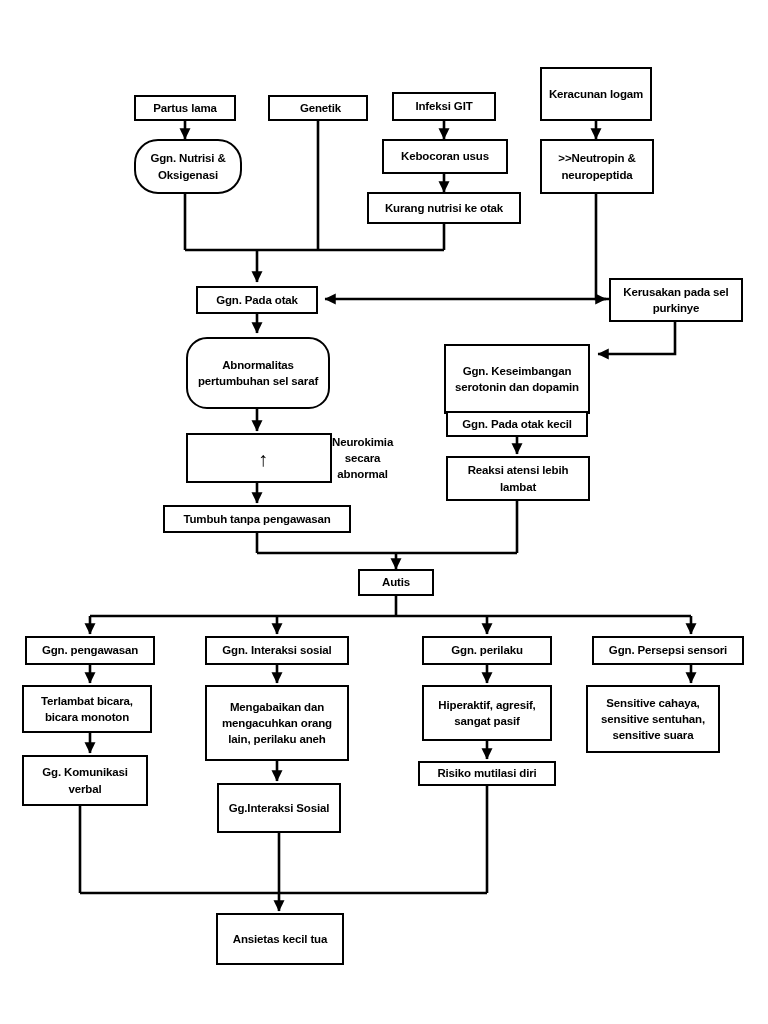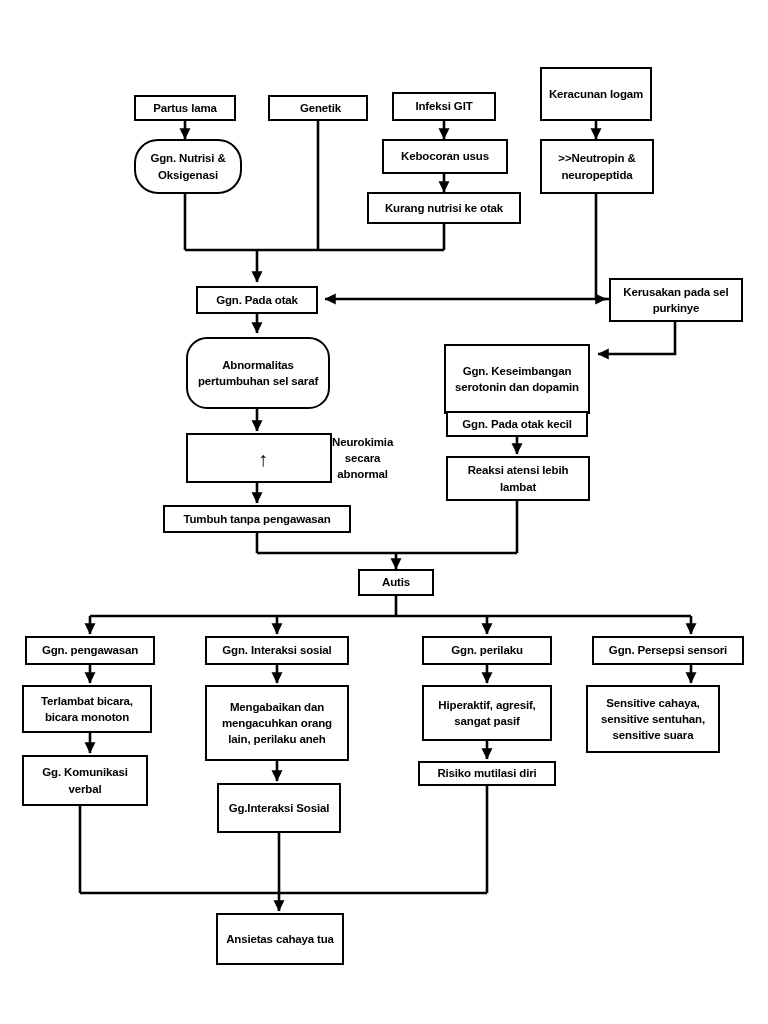--- a/index.html
+++ b/index.html
@@ -244,16 +244,16 @@
 
   <div class="node" style="left:418px; top:761px; width:138px; height:25px; font-size:11.5px;">
     <span>Risiko mutilasi diri</span>
   </div>
 
   <div class="node" style="left:217px; top:783px; width:124px; height:50px; font-size:11.5px;">
     <span>Gg.Interaksi Sosial</span>
   </div>
 
   <div class="node" style="left:216px; top:913px; width:128px; height:52px; font-size:11.5px;">
-    <span>Ansietas cahaya tua</span>
+    <span>Ansietas kecil tua</span>
   </div>
 
 </div>
 
 </body></html>

